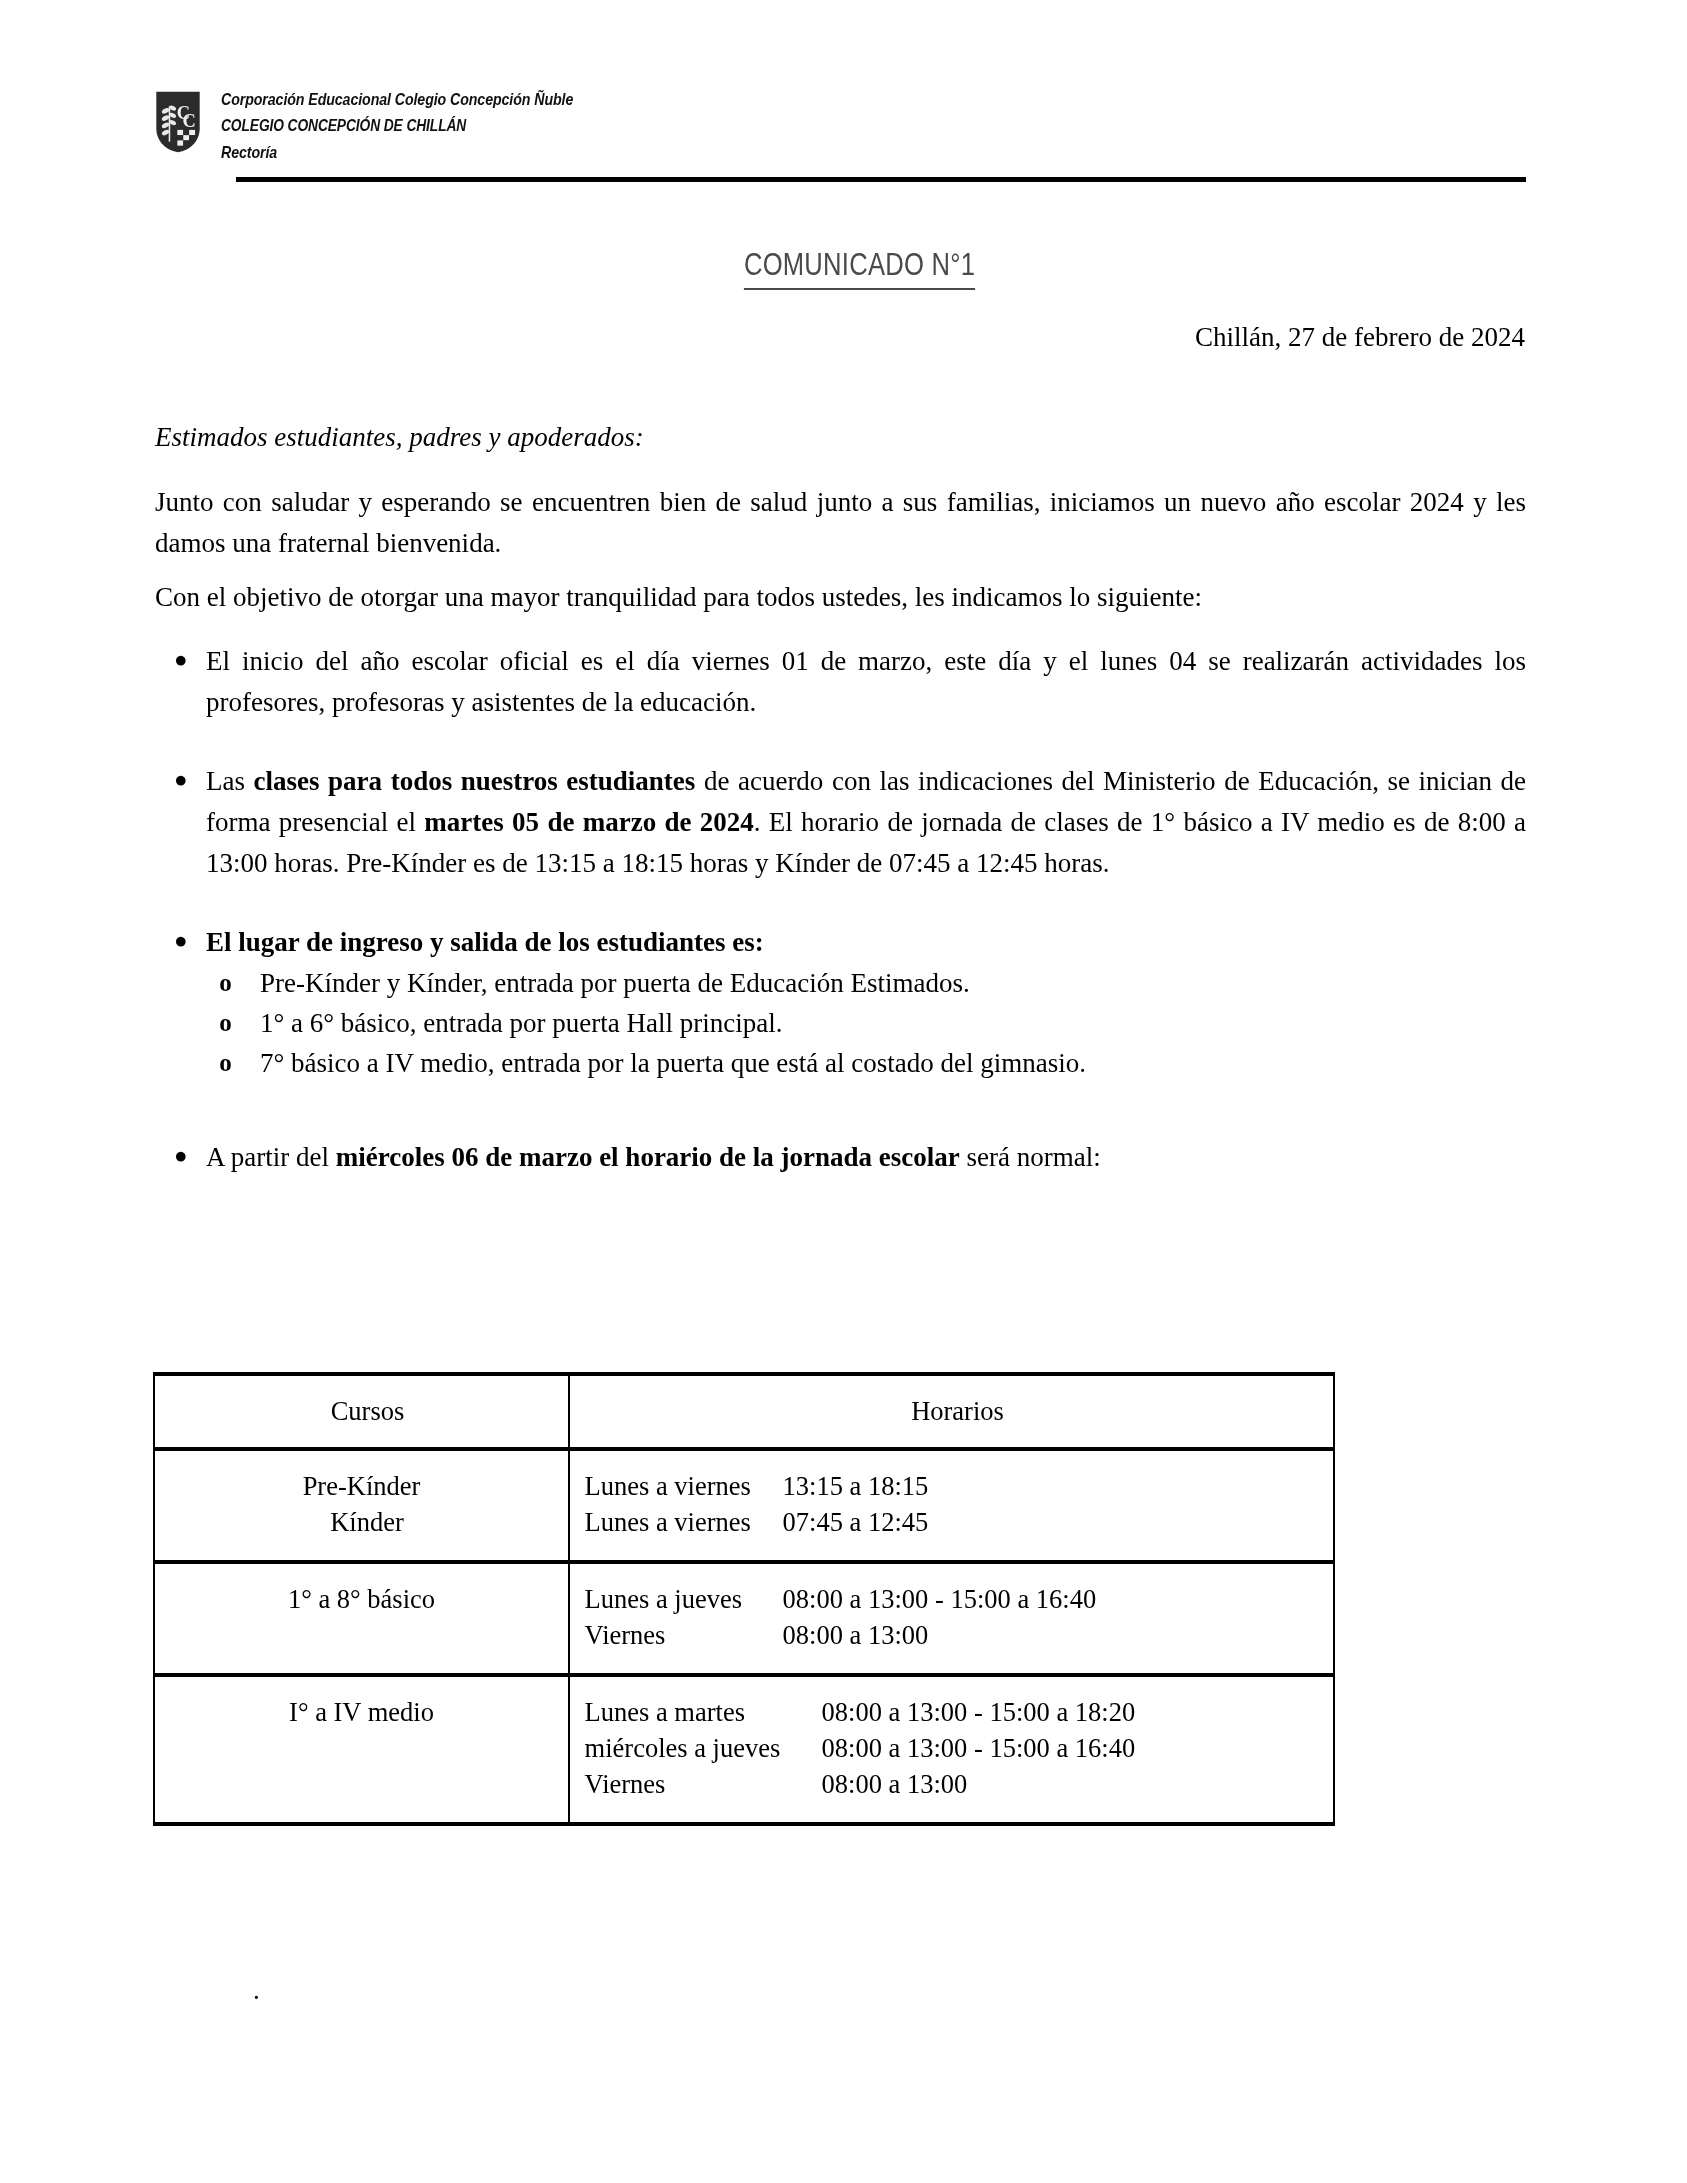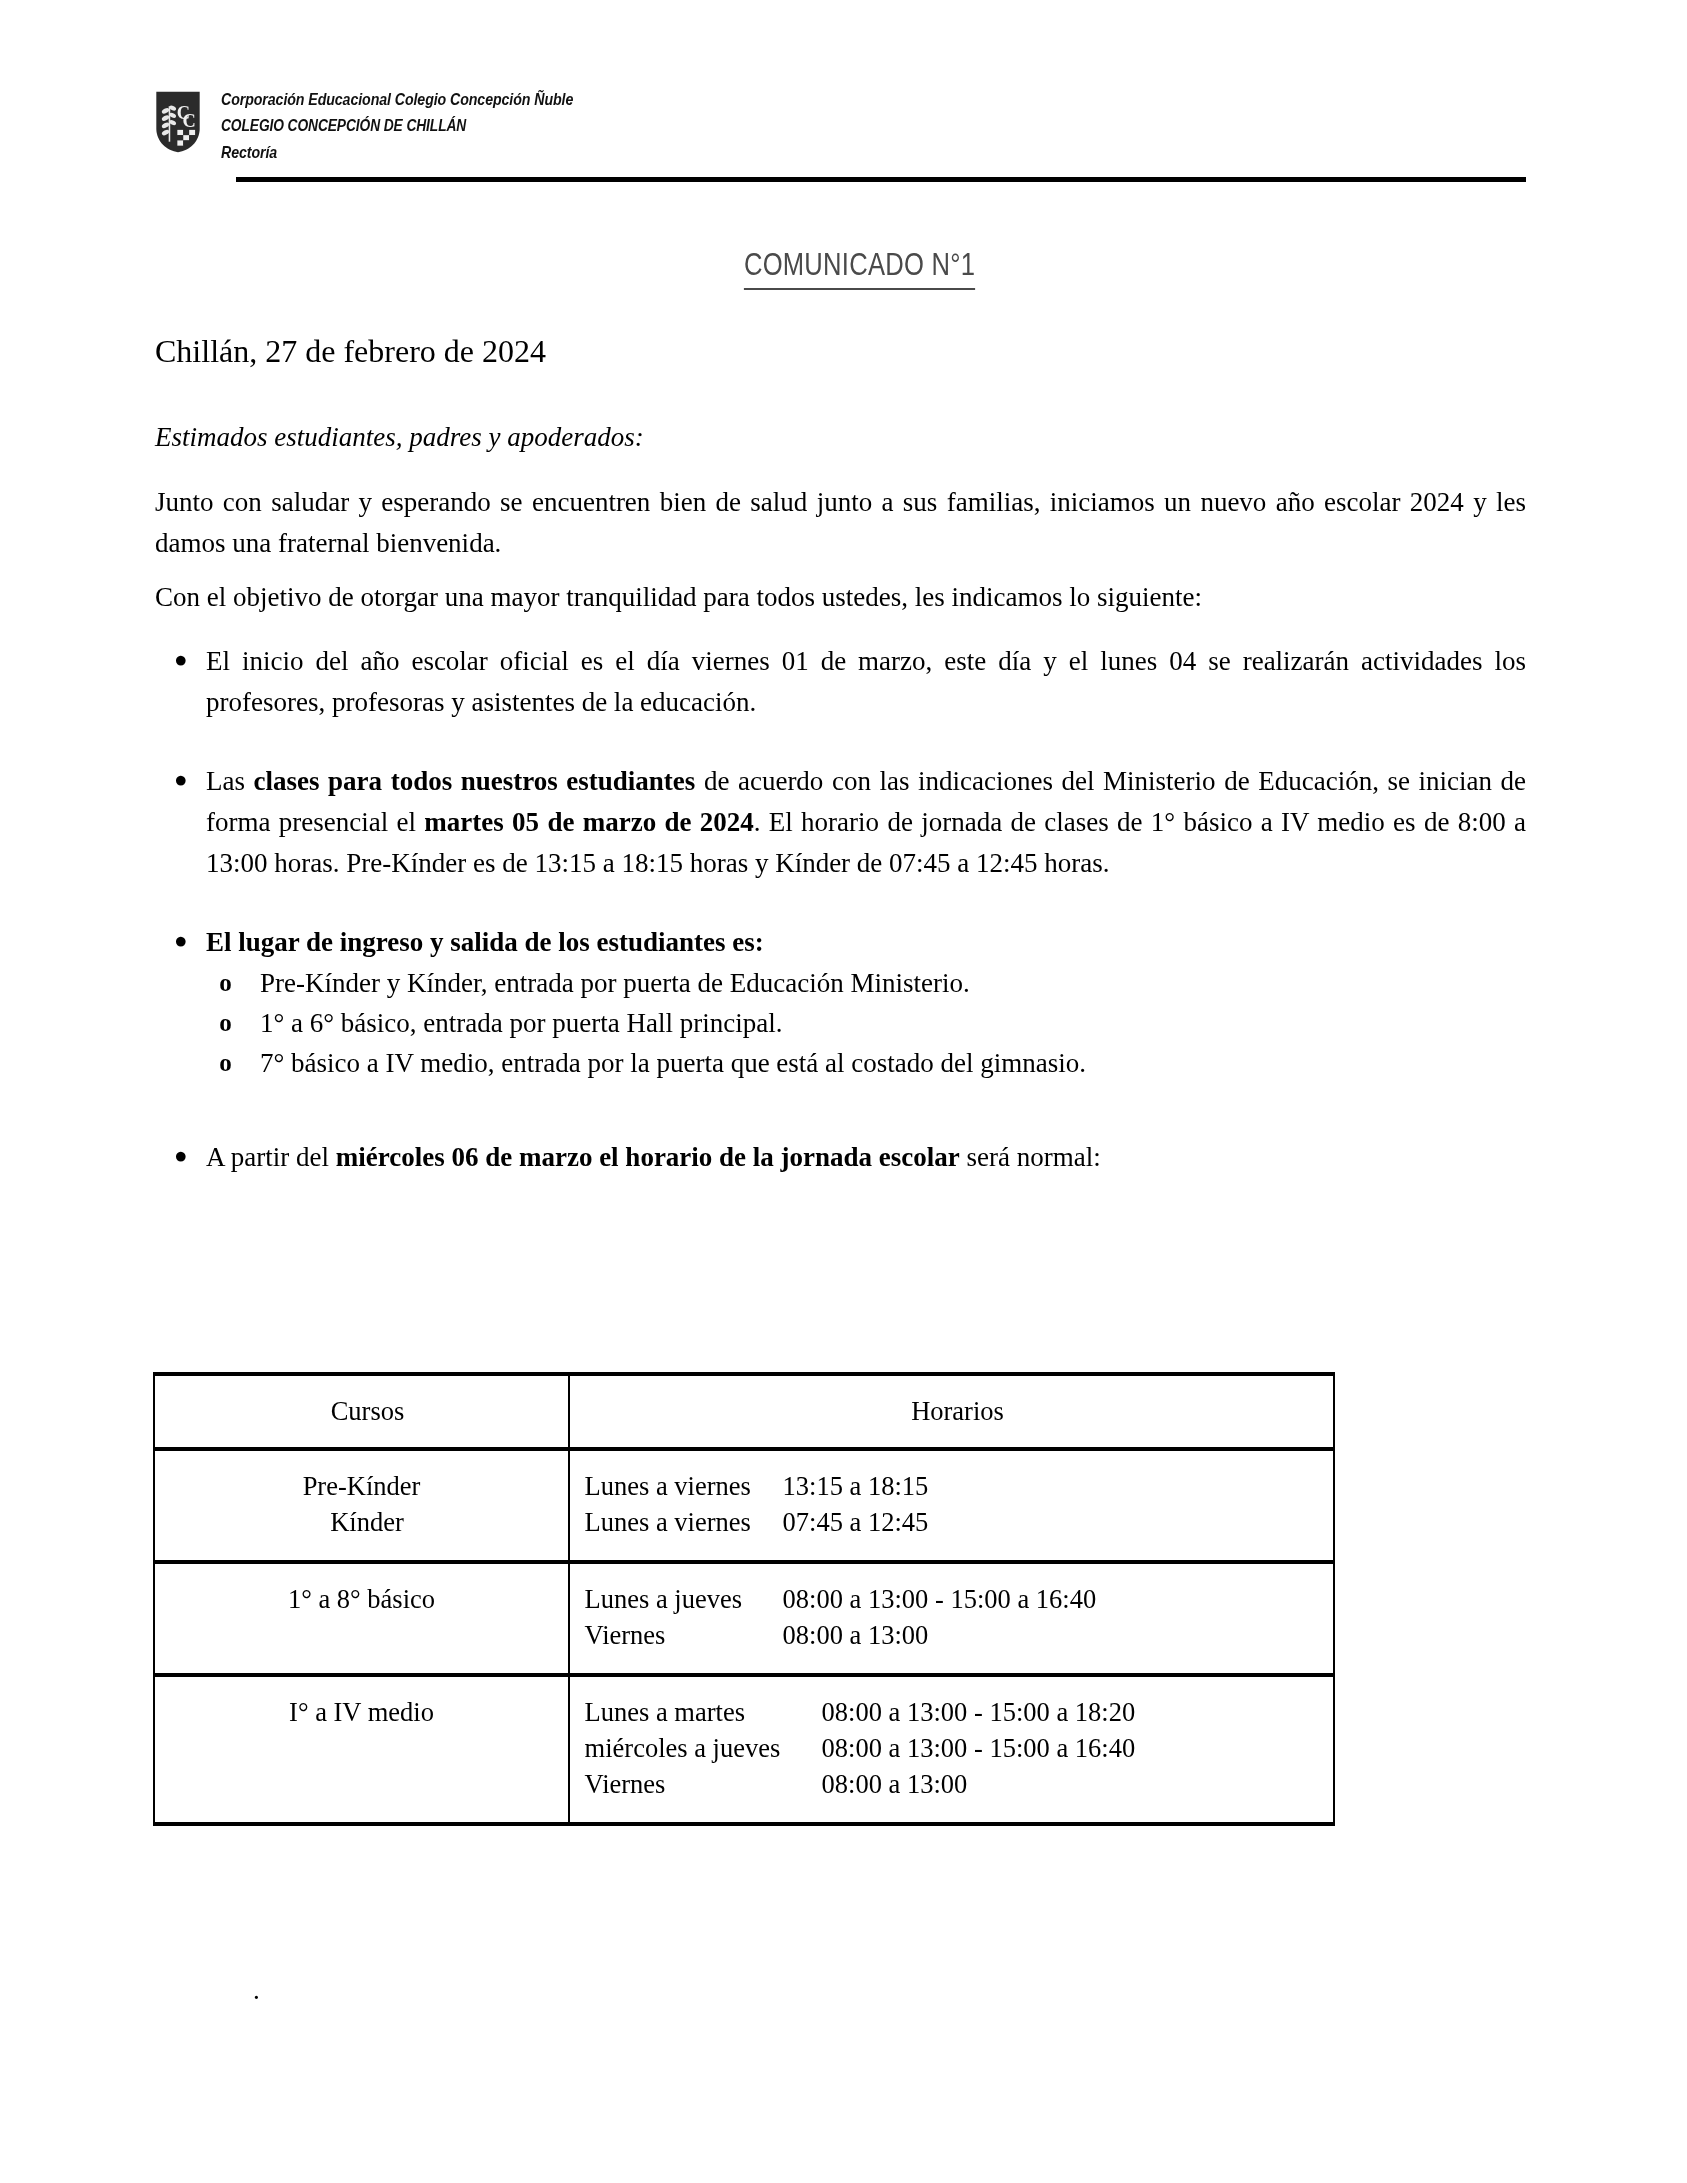--- a/index.html
+++ b/index.html
@@ -87,23 +87,24 @@
     border-bottom: 2.6px solid #4a4a4a;
     padding-bottom: 5.3px;
     display: inline-block;
     transform: scaleX(0.80);
   }
 
   
   .date-line {
     position: absolute;
     left: 155px;
-    top: 334px;
+    top: 320px;
     width: 1370px;
-    font-size: 32px;
+    text-align: right;
+    font-size: 27px;
     line-height: 34px;
   }
 
   
   .body-block {
     position: absolute;
     left: 155px;
     top: 417px;
     width: 1371px;
     font-size: 27px;
@@ -291,21 +292,21 @@
         <span class="btext"><span>Las </span><strong>clases para todos nuestros estudiantes</strong><span> de acuerdo con las indicaciones del Ministerio de Educación, se inician de forma presencial el </span><strong>martes 05  de marzo de 2024</strong><span>. El horario de jornada de clases de 1° básico a IV medio es de 8:00 a 13:00 horas. Pre-Kínder es de 13:15 a 18:15 horas y Kínder de 07:45  a 12:45 horas.</span></span>
       </li>
 
       <li class="nojust">
         <span class="bmark">●</span>
         <span class="btext">
           <strong>El lugar de ingreso y salida de los estudiantes es:</strong>
           <ul class="sublist">
             <li>
               <span class="omark">o</span>
-              <span>Pre-Kínder y Kínder, entrada por puerta de Educación Ministerio.</span>
+              <span>Pre-Kínder y Kínder, entrada por puerta de Educación Estimados.</span>
             </li>
             <li>
               <span class="omark">o</span>
               <span>1° a 6° básico, entrada por puerta Hall principal.</span>
             </li>
             <li>
               <span class="omark">o</span>
               <span>7° básico a IV medio, entrada por la puerta que está al costado del gimnasio.</span>
             </li>
           </ul>

